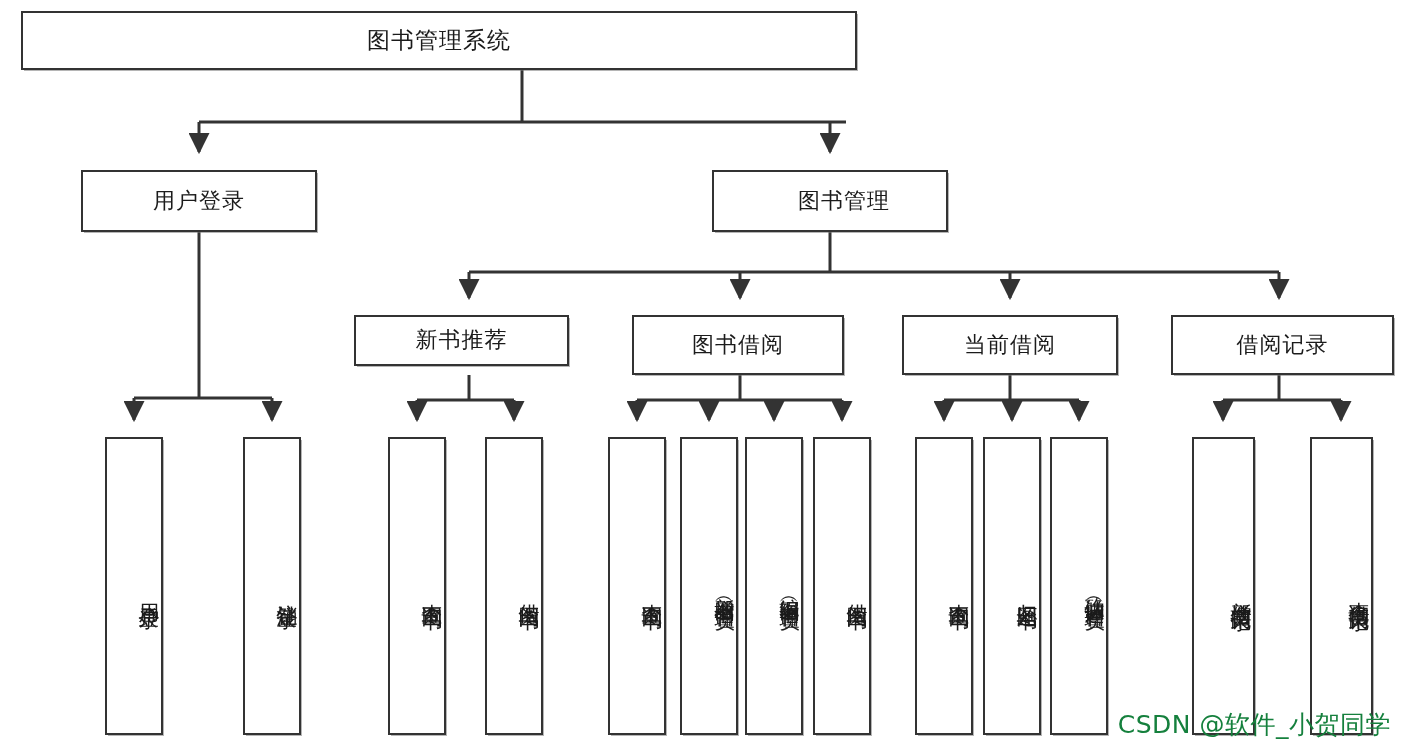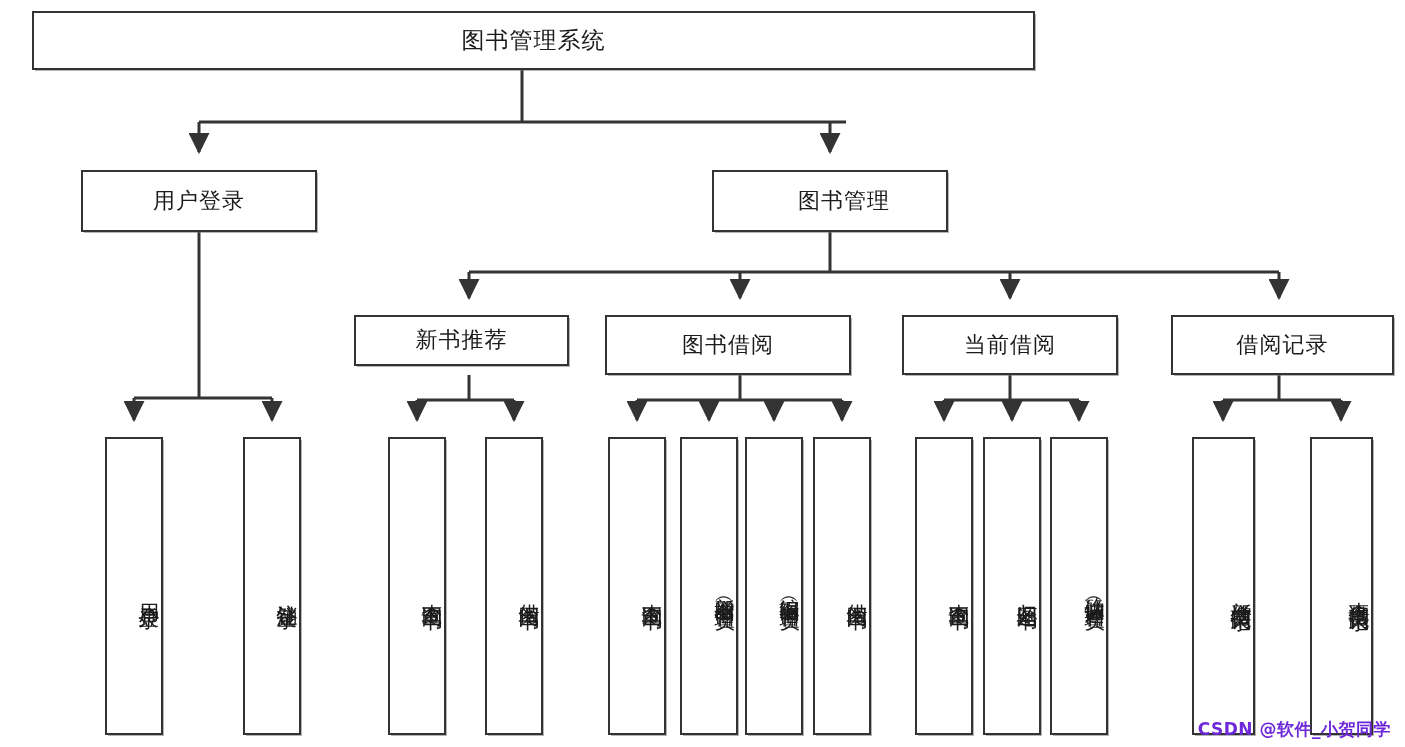--- a/index.html
+++ b/index.html
@@ -36,27 +36,26 @@
     padding-top:10px;
     align-items:flex-start;
     justify-content:center;
     letter-spacing:2px;
   }
   .node.v.tall{font-size:20px;}
 
   #watermark{
     position:absolute;
     right:14px;bottom:6px;
-    font-size:17px;
-    color:#6d28d9;
+    font-size:25px;
+    color:#15803d;
     letter-spacing:.5px;
     z-index:6;
     white-space:nowrap;
     font-family:"DejaVu Sans","Liberation Sans",sans-serif;
-    font-weight:bold;
   }
 </style>
 </head>
 <body>
 
 <div id="stage">
 
   <svg id="wires" viewBox="0 0 1405 747" xmlns="http://www.w3.org/2000/svg">
     <defs>
       <marker id="arrow" viewBox="0 0 10 10" refX="9" refY="5" markerWidth="7" markerHeight="7" orient="auto-start-reverse">
@@ -100,27 +99,27 @@
       <path d="M 1012 400 L 1012 420" marker-end="url(#arrow)"></path>
       <path d="M 1079 400 L 1079 420" marker-end="url(#arrow)"></path>
 
       <path d="M 1279 375 L 1279 400"></path>
       <path d="M 1223 400 L 1341 400"></path>
       <path d="M 1223 400 L 1223 420" marker-end="url(#arrow)"></path>
       <path d="M 1341 400 L 1341 420" marker-end="url(#arrow)"></path>
     </g>
   </svg>
 
-  <div class="node h root" style="left:32px;top:11px;width:1003px;height:59px;">图书管理系统</div>
+  <div class="node h root" style="left:21px;top:11px;width:836px;height:59px;">图书管理系统</div>
 
   <div class="node h" style="left:81px;top:170px;width:236px;height:62px;">用户登录</div>
   <div class="node h" style="left:712px;top:170px;width:236px;height:62px;padding-left:28px;">图书管理</div>
 
   <div class="node h" style="left:354px;top:315px;width:215px;height:51px;">新书推荐</div>
-  <div class="node h" style="left:605px;top:315px;width:246px;height:60px;">图书借阅</div>
+  <div class="node h" style="left:632px;top:315px;width:212px;height:60px;">图书借阅</div>
   <div class="node h" style="left:902px;top:315px;width:216px;height:60px;">当前借阅</div>
   <div class="node h" style="left:1171px;top:315px;width:223px;height:60px;">借阅记录</div>
 
   <div class="node v" style="left:105px;top:437px;width:58px;height:298px;">用户登录</div>
   <div class="node v" style="left:243px;top:437px;width:58px;height:298px;">注销登录</div>
 
   <div class="node v" style="left:388px;top:437px;width:58px;height:298px;">查询图书</div>
   <div class="node v" style="left:485px;top:437px;width:58px;height:298px;">借阅图书</div>
 
   <div class="node v" style="left:608px;top:437px;width:58px;height:298px;">查询图书</div>

